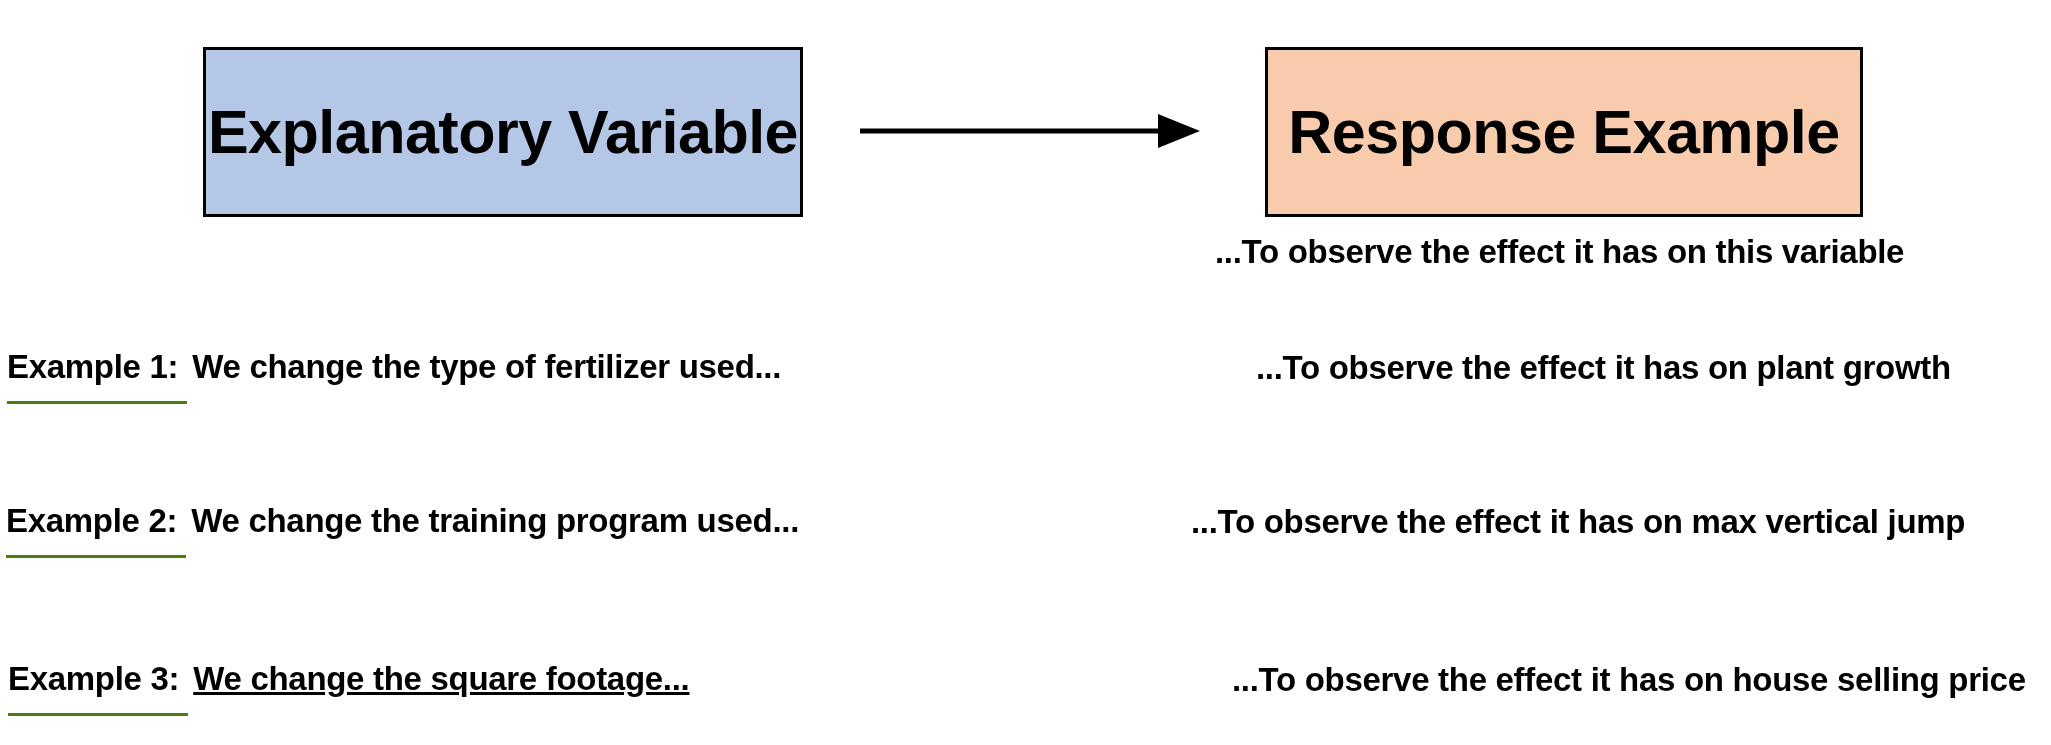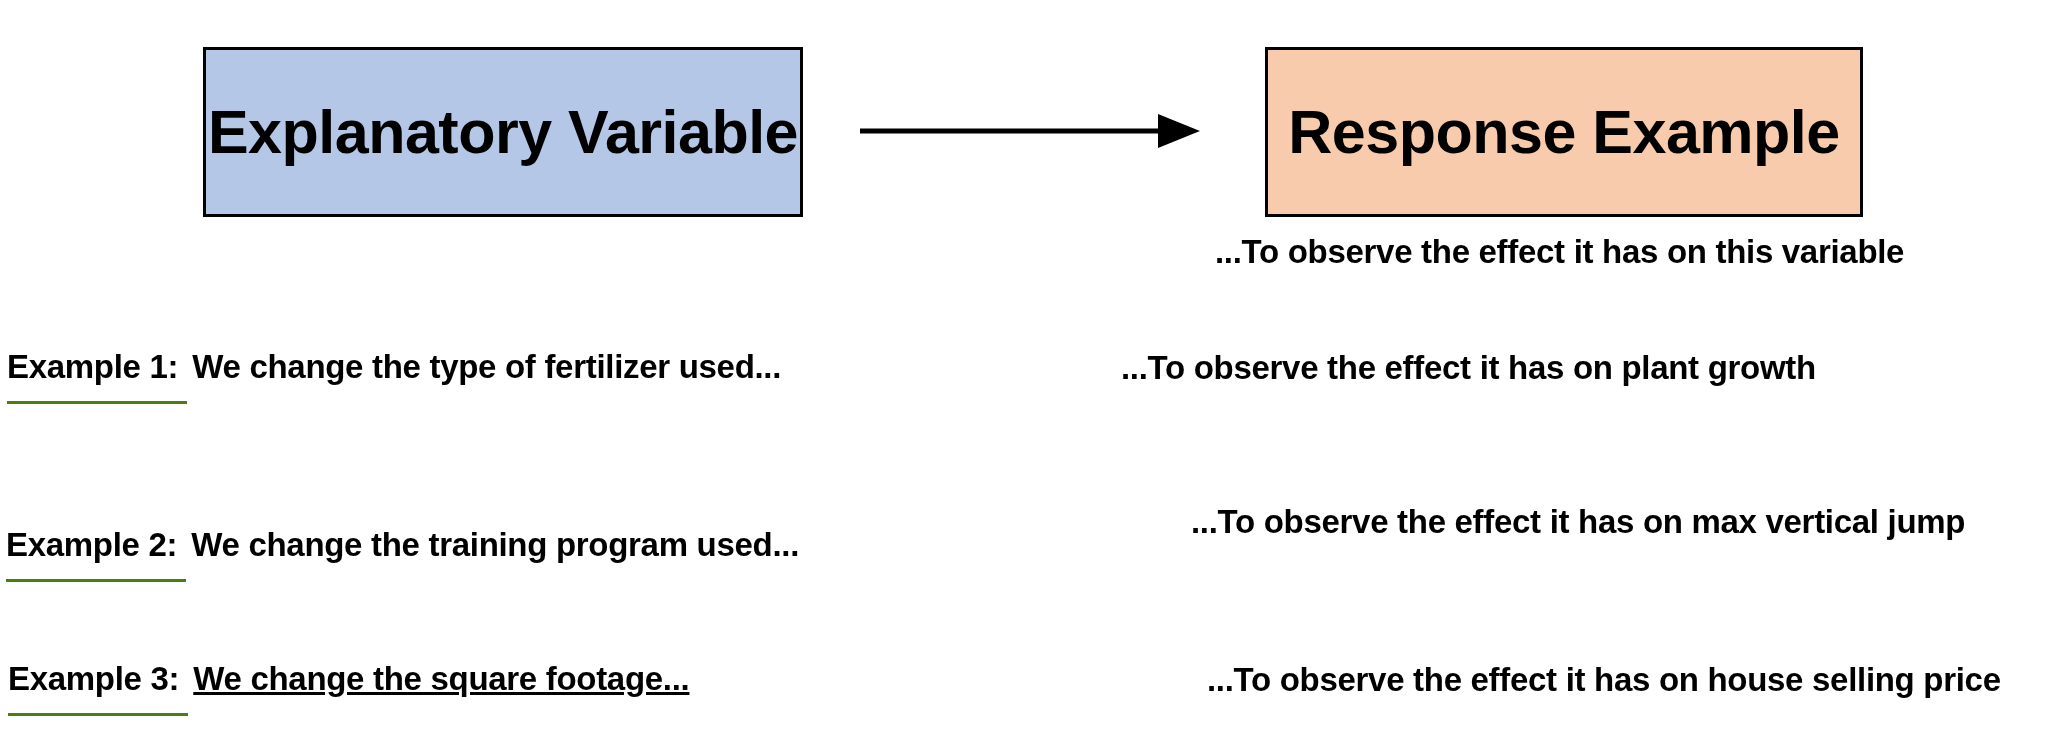--- a/index.html
+++ b/index.html
@@ -26,25 +26,25 @@
   }
   .arrow-wrap{position:absolute;left:856px;top:109px;width:346px;height:44px;}
   .caption,.ex-line{
     position:absolute;
     font-size:33px;font-weight:700;letter-spacing:-0.3px;
     white-space:nowrap;line-height:38px;
   }
   .cap-left{left:197px;top:225px;}
   .cap-right{left:1215px;top:225px;margin-top:8px;}
   .ex1-left{left:7px;top:348px;}
-  .ex1-right{left:1121px;top:349px;}
-  .ex2-left{left:6px;top:502px;margin-top:24px;}
+  .ex1-right{left:1256px;top:349px;}
+  .ex2-left{left:6px;top:502px;}
   .ex2-right{left:1191px;top:503px;}
   .ex3-left{left:8px;top:660px;text-decoration:underline;}
-  .ex3-right{left:1207px;top:661px;}
+  .ex3-right{left:1232px;top:661px;}
   .ex-label{
     border-bottom:3px solid #4d7c0f;
     padding-right:9px;
     padding-bottom:15px;
     margin-right:5px;
     display:inline-block;
   }
 </style>
 </head>
 <body>

